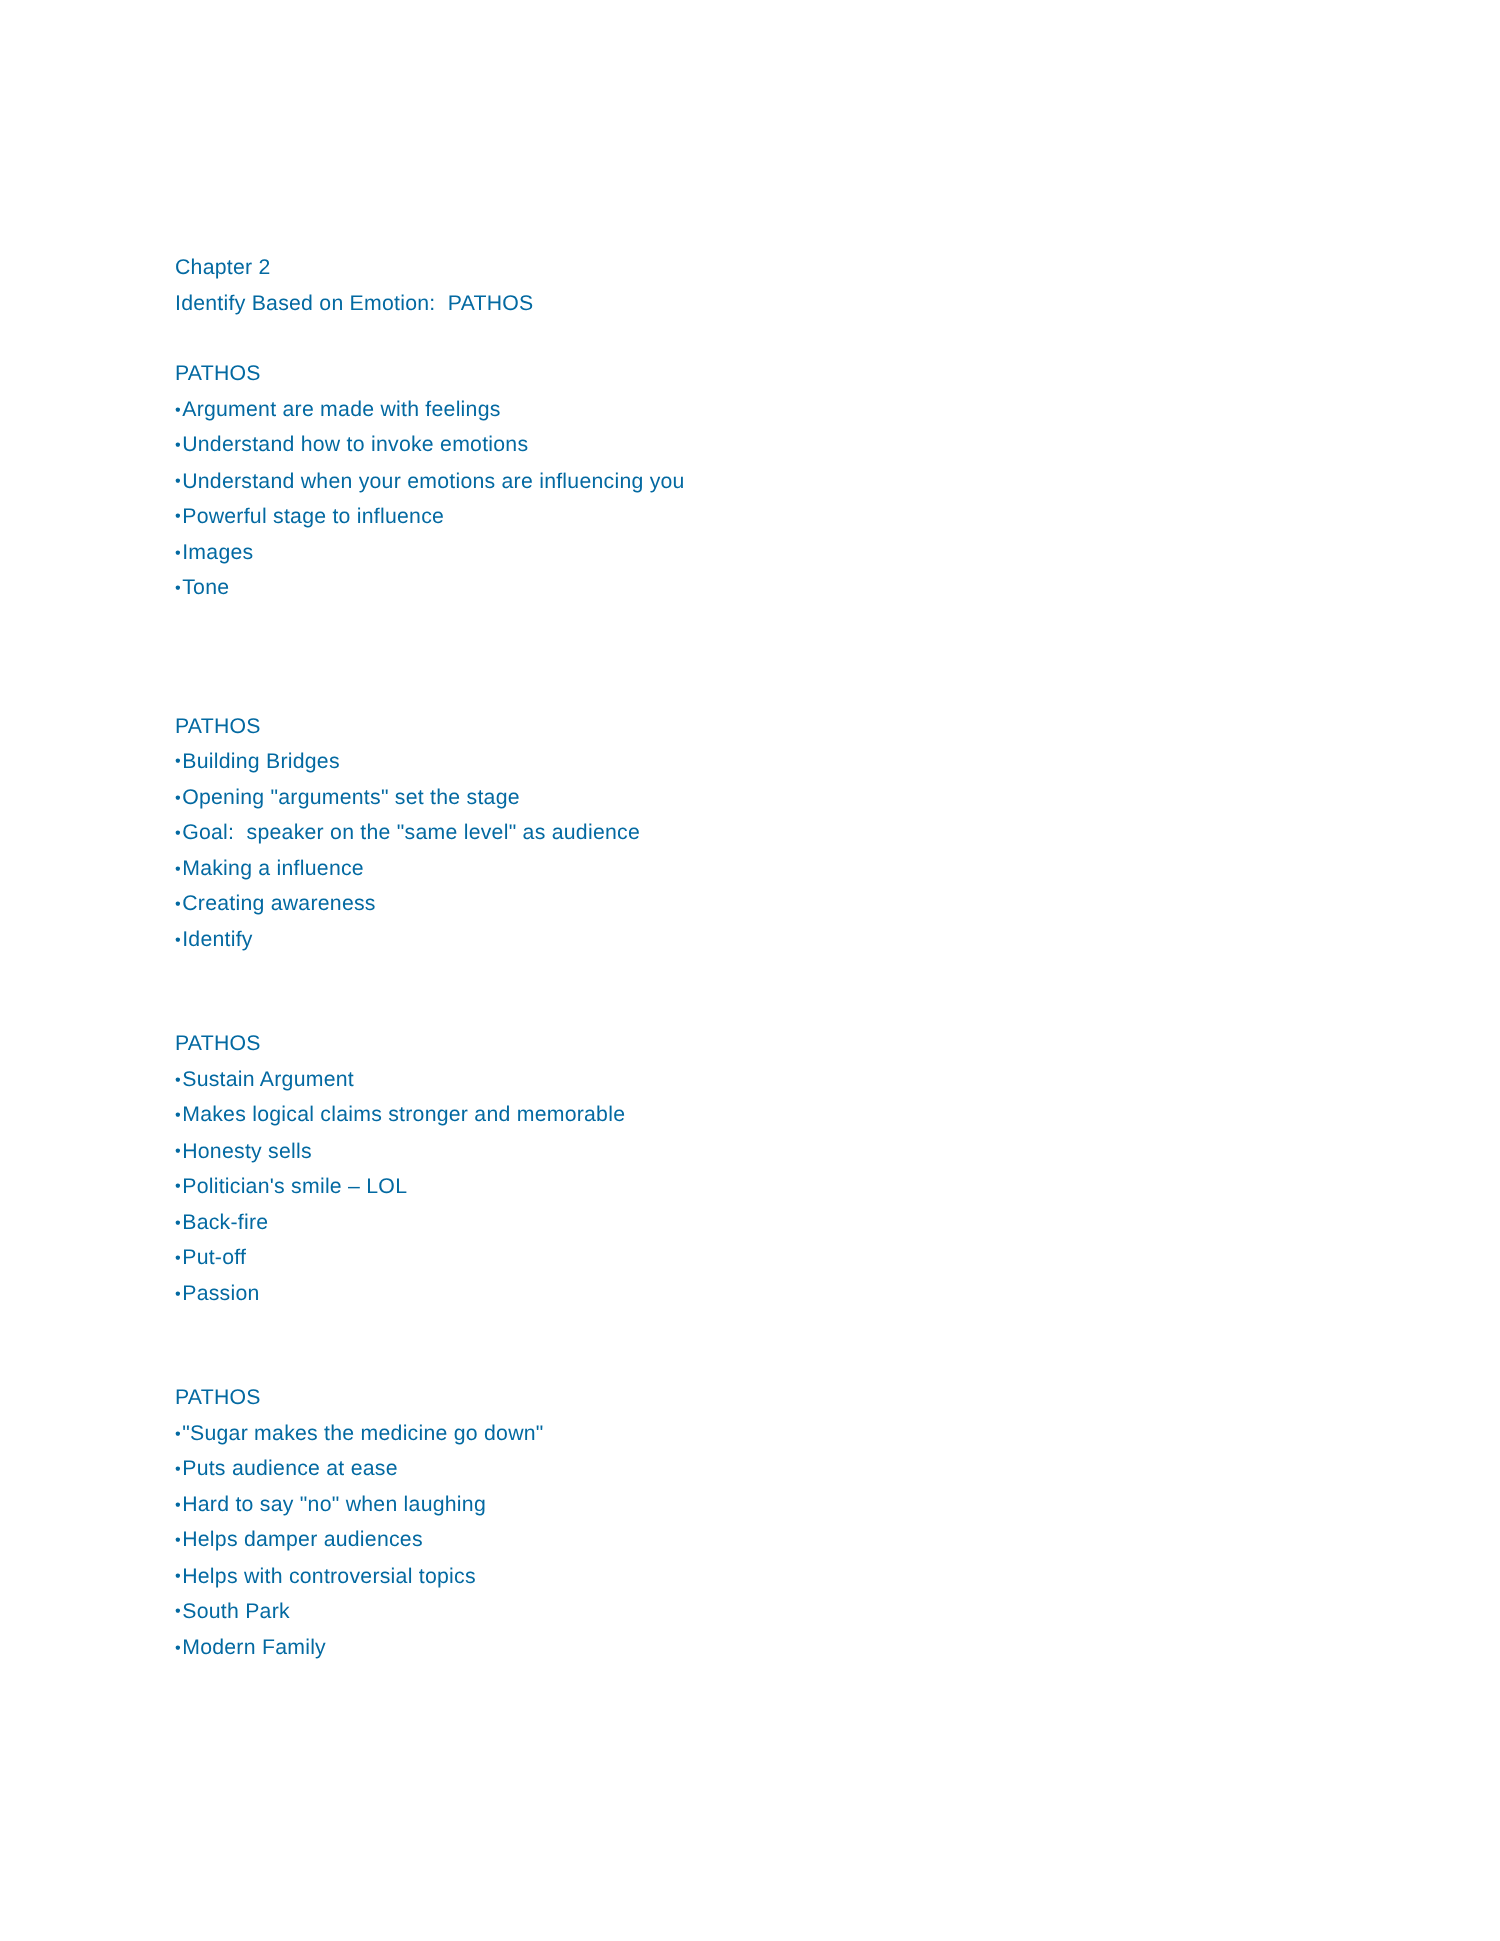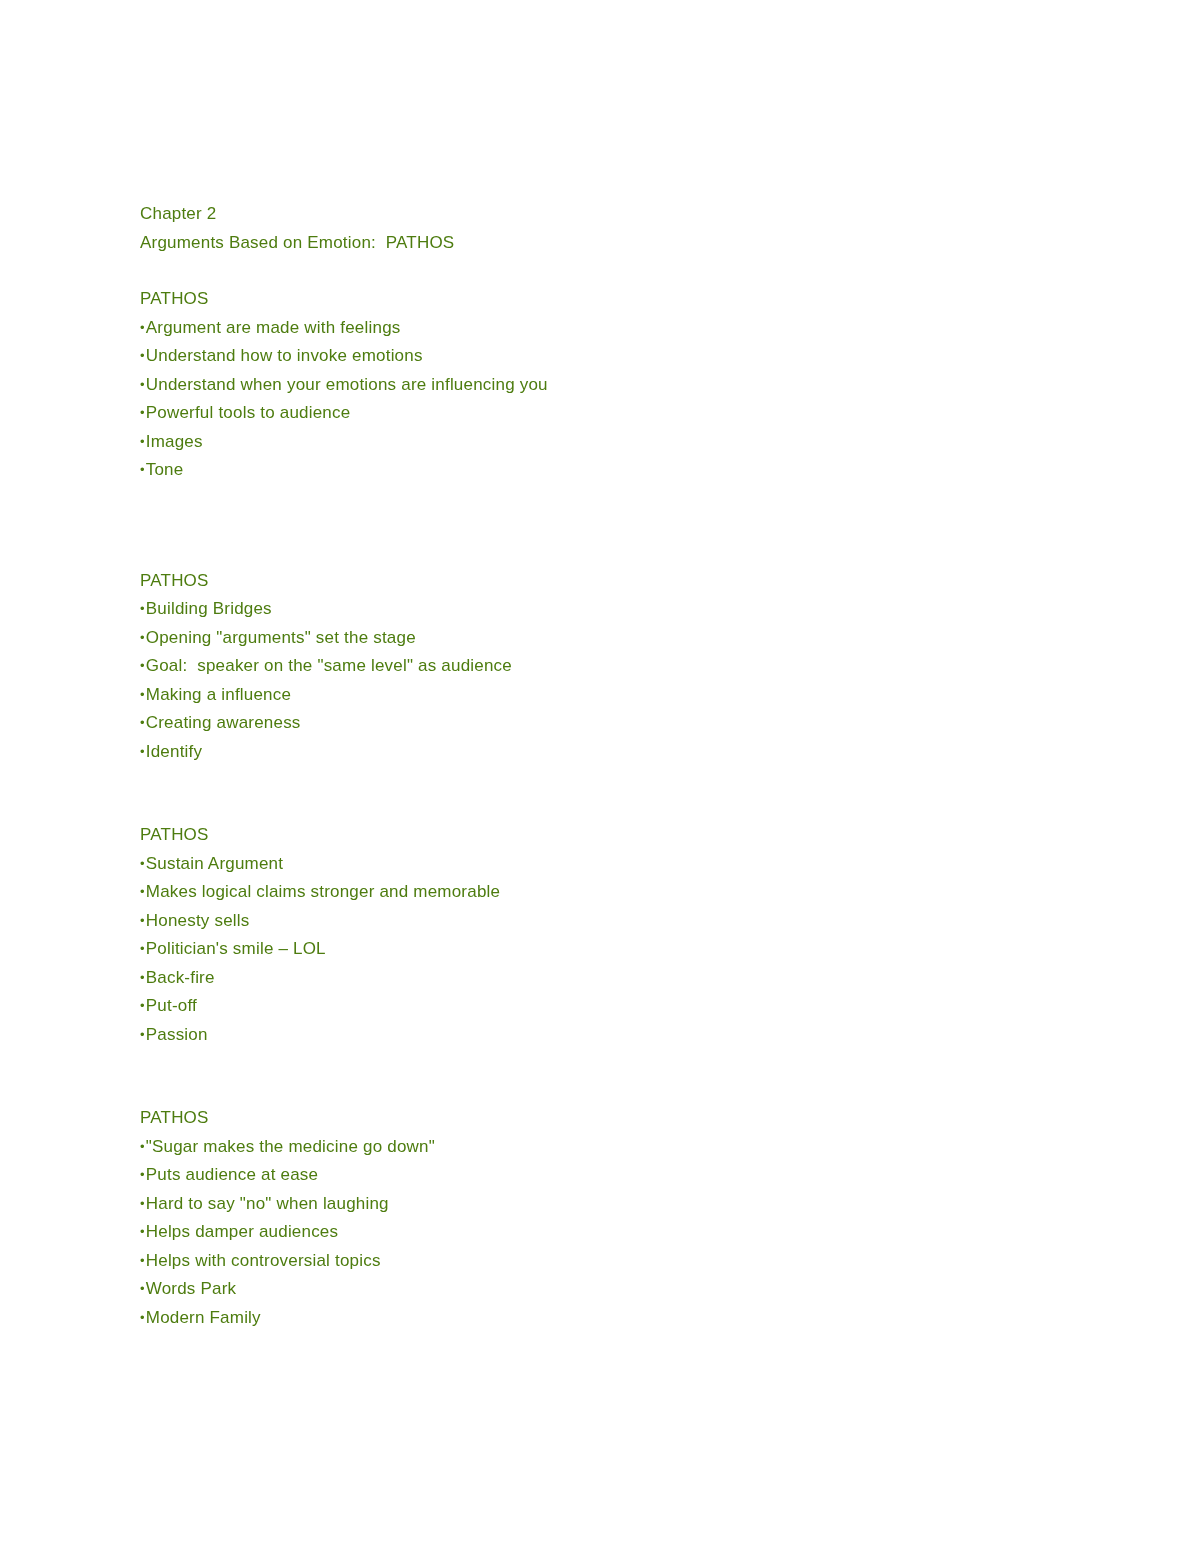--- a/index.html
+++ b/index.html
@@ -9,21 +9,21 @@
   }
   .page {
     position: relative;
     width: 1200px;
     height: 1553px;
     background: #ffffff;
     box-sizing: border-box;
     padding: 200px 80px 100px 140px;
     font-family: "Liberation Sans", "DejaVu Sans", sans-serif;
     font-size: 17px;
-    color: #4d7c0f;
+    color: #0369a1;
     overflow: hidden;
   }
   .line {
     margin: 0;
     line-height: 28.5px;
     white-space: pre-wrap;
     letter-spacing: 0.2px;
   }
   .section { margin-top: 0; }
   #sections .section:nth-child(1) { margin-top: 28px; }
@@ -36,29 +36,29 @@
     margin-right: 1px;
     vertical-align: 1px;
   }
 </style>
 </head>
 <body>
 
 <div class="page">
   <div class="header-block">
     <p class="line">Chapter 2</p>
-    <p class="line">Arguments Based on Emotion:  PATHOS</p>
+    <p class="line">Identify Based on Emotion:  PATHOS</p>
   </div>
   <div id="sections">
       <div class="section">
         <p class="line heading">PATHOS</p>
         <p class="line bullet">Argument are made with feelings</p>
         <p class="line bullet">Understand how to invoke emotions</p>
         <p class="line bullet">Understand when your emotions are influencing you</p>
-        <p class="line bullet">Powerful tools to audience</p>
+        <p class="line bullet">Powerful stage to influence</p>
         <p class="line bullet">Images</p>
         <p class="line bullet">Tone</p>
       </div>
       <div class="section">
         <p class="line heading">PATHOS</p>
         <p class="line bullet">Building Bridges</p>
         <p class="line bullet">Opening "arguments" set the stage</p>
         <p class="line bullet">Goal:  speaker on the "same level" as audience</p>
         <p class="line bullet">Making a influence</p>
         <p class="line bullet">Creating awareness</p>
@@ -74,17 +74,17 @@
         <p class="line bullet">Put-off</p>
         <p class="line bullet">Passion</p>
       </div>
       <div class="section">
         <p class="line heading">PATHOS</p>
         <p class="line bullet">"Sugar makes the medicine go down"</p>
         <p class="line bullet">Puts audience at ease</p>
         <p class="line bullet">Hard to say "no" when laughing</p>
         <p class="line bullet">Helps damper audiences</p>
         <p class="line bullet">Helps with controversial topics</p>
-        <p class="line bullet">Words Park</p>
+        <p class="line bullet">South Park</p>
         <p class="line bullet">Modern Family</p>
       </div>
     </div>
 </div>
 
 </body></html>

